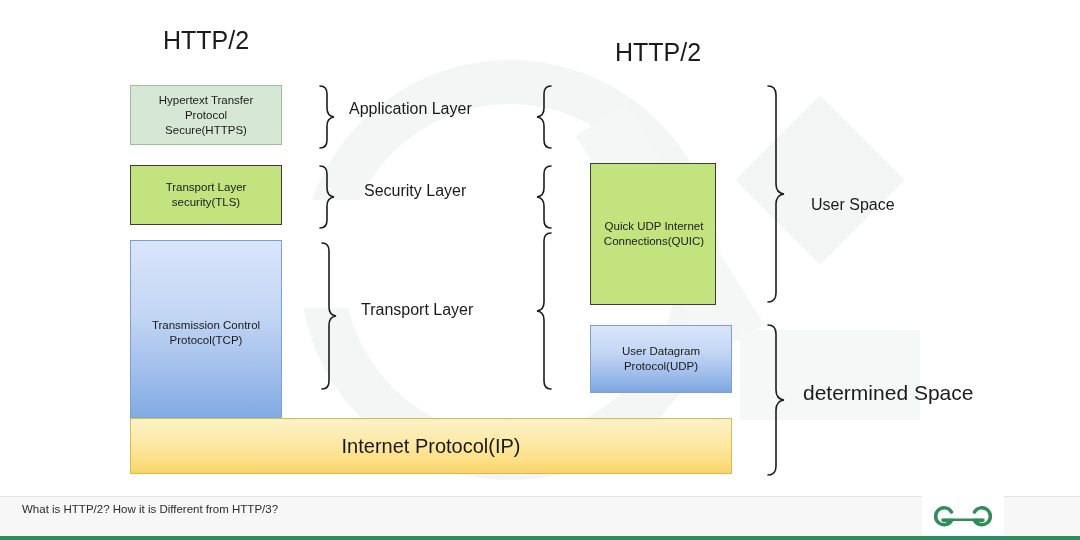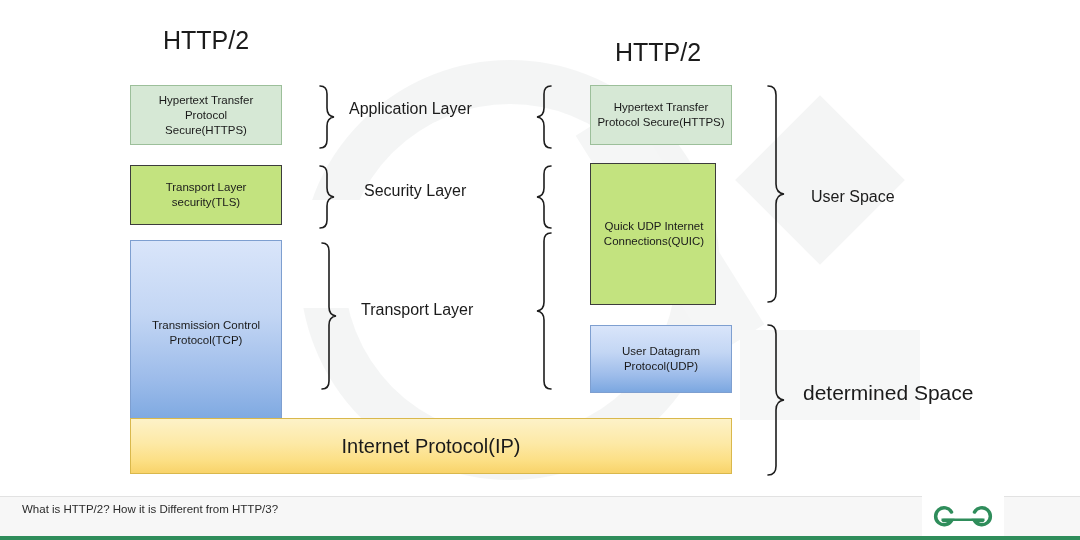--- a/index.html
+++ b/index.html
@@ -101,21 +101,21 @@
   
   .layer-label {
     position:absolute;
     font-size:16px;
     color:#1b1b1b;
     white-space:nowrap;
   }
   #lbl-application { left:349px; top:100px; }
   #lbl-security    { left:364px; top:182px; }
   #lbl-transport   { left:361px; top:301px; }
-  #lbl-userspace   { left:811px; top:188px; }
+  #lbl-userspace   { left:811px; top:196px; }
   .space-label {
     position:absolute;
     font-size:21px;
     color:#1b1b1b;
     line-height:28px;
     text-align:left;
   }
   #lbl-hardware { left:803px; top:379px; width:200px; }
 
   
@@ -172,26 +172,20 @@
     </div>
   </div>
 
   <div class="pbox box-blue" id="box-tcp">
     <div>
       <span>Transmission Control</span>
       <span>Protocol(TCP)</span>
     </div>
   </div>
 
-  <div class="pbox box-https" id="box-https-3">
-    <div>
-      <span>Hypertext Transfer</span>
-      <span>Protocol Secure(HTTPS)</span>
-    </div>
-  </div>
 
   <div class="pbox box-green" id="box-quic">
     <div>
       <span>Quick UDP Internet</span>
       <span>Connections(QUIC)</span>
     </div>
   </div>
 
   <div class="pbox box-blue" id="box-udp">
     <div>

